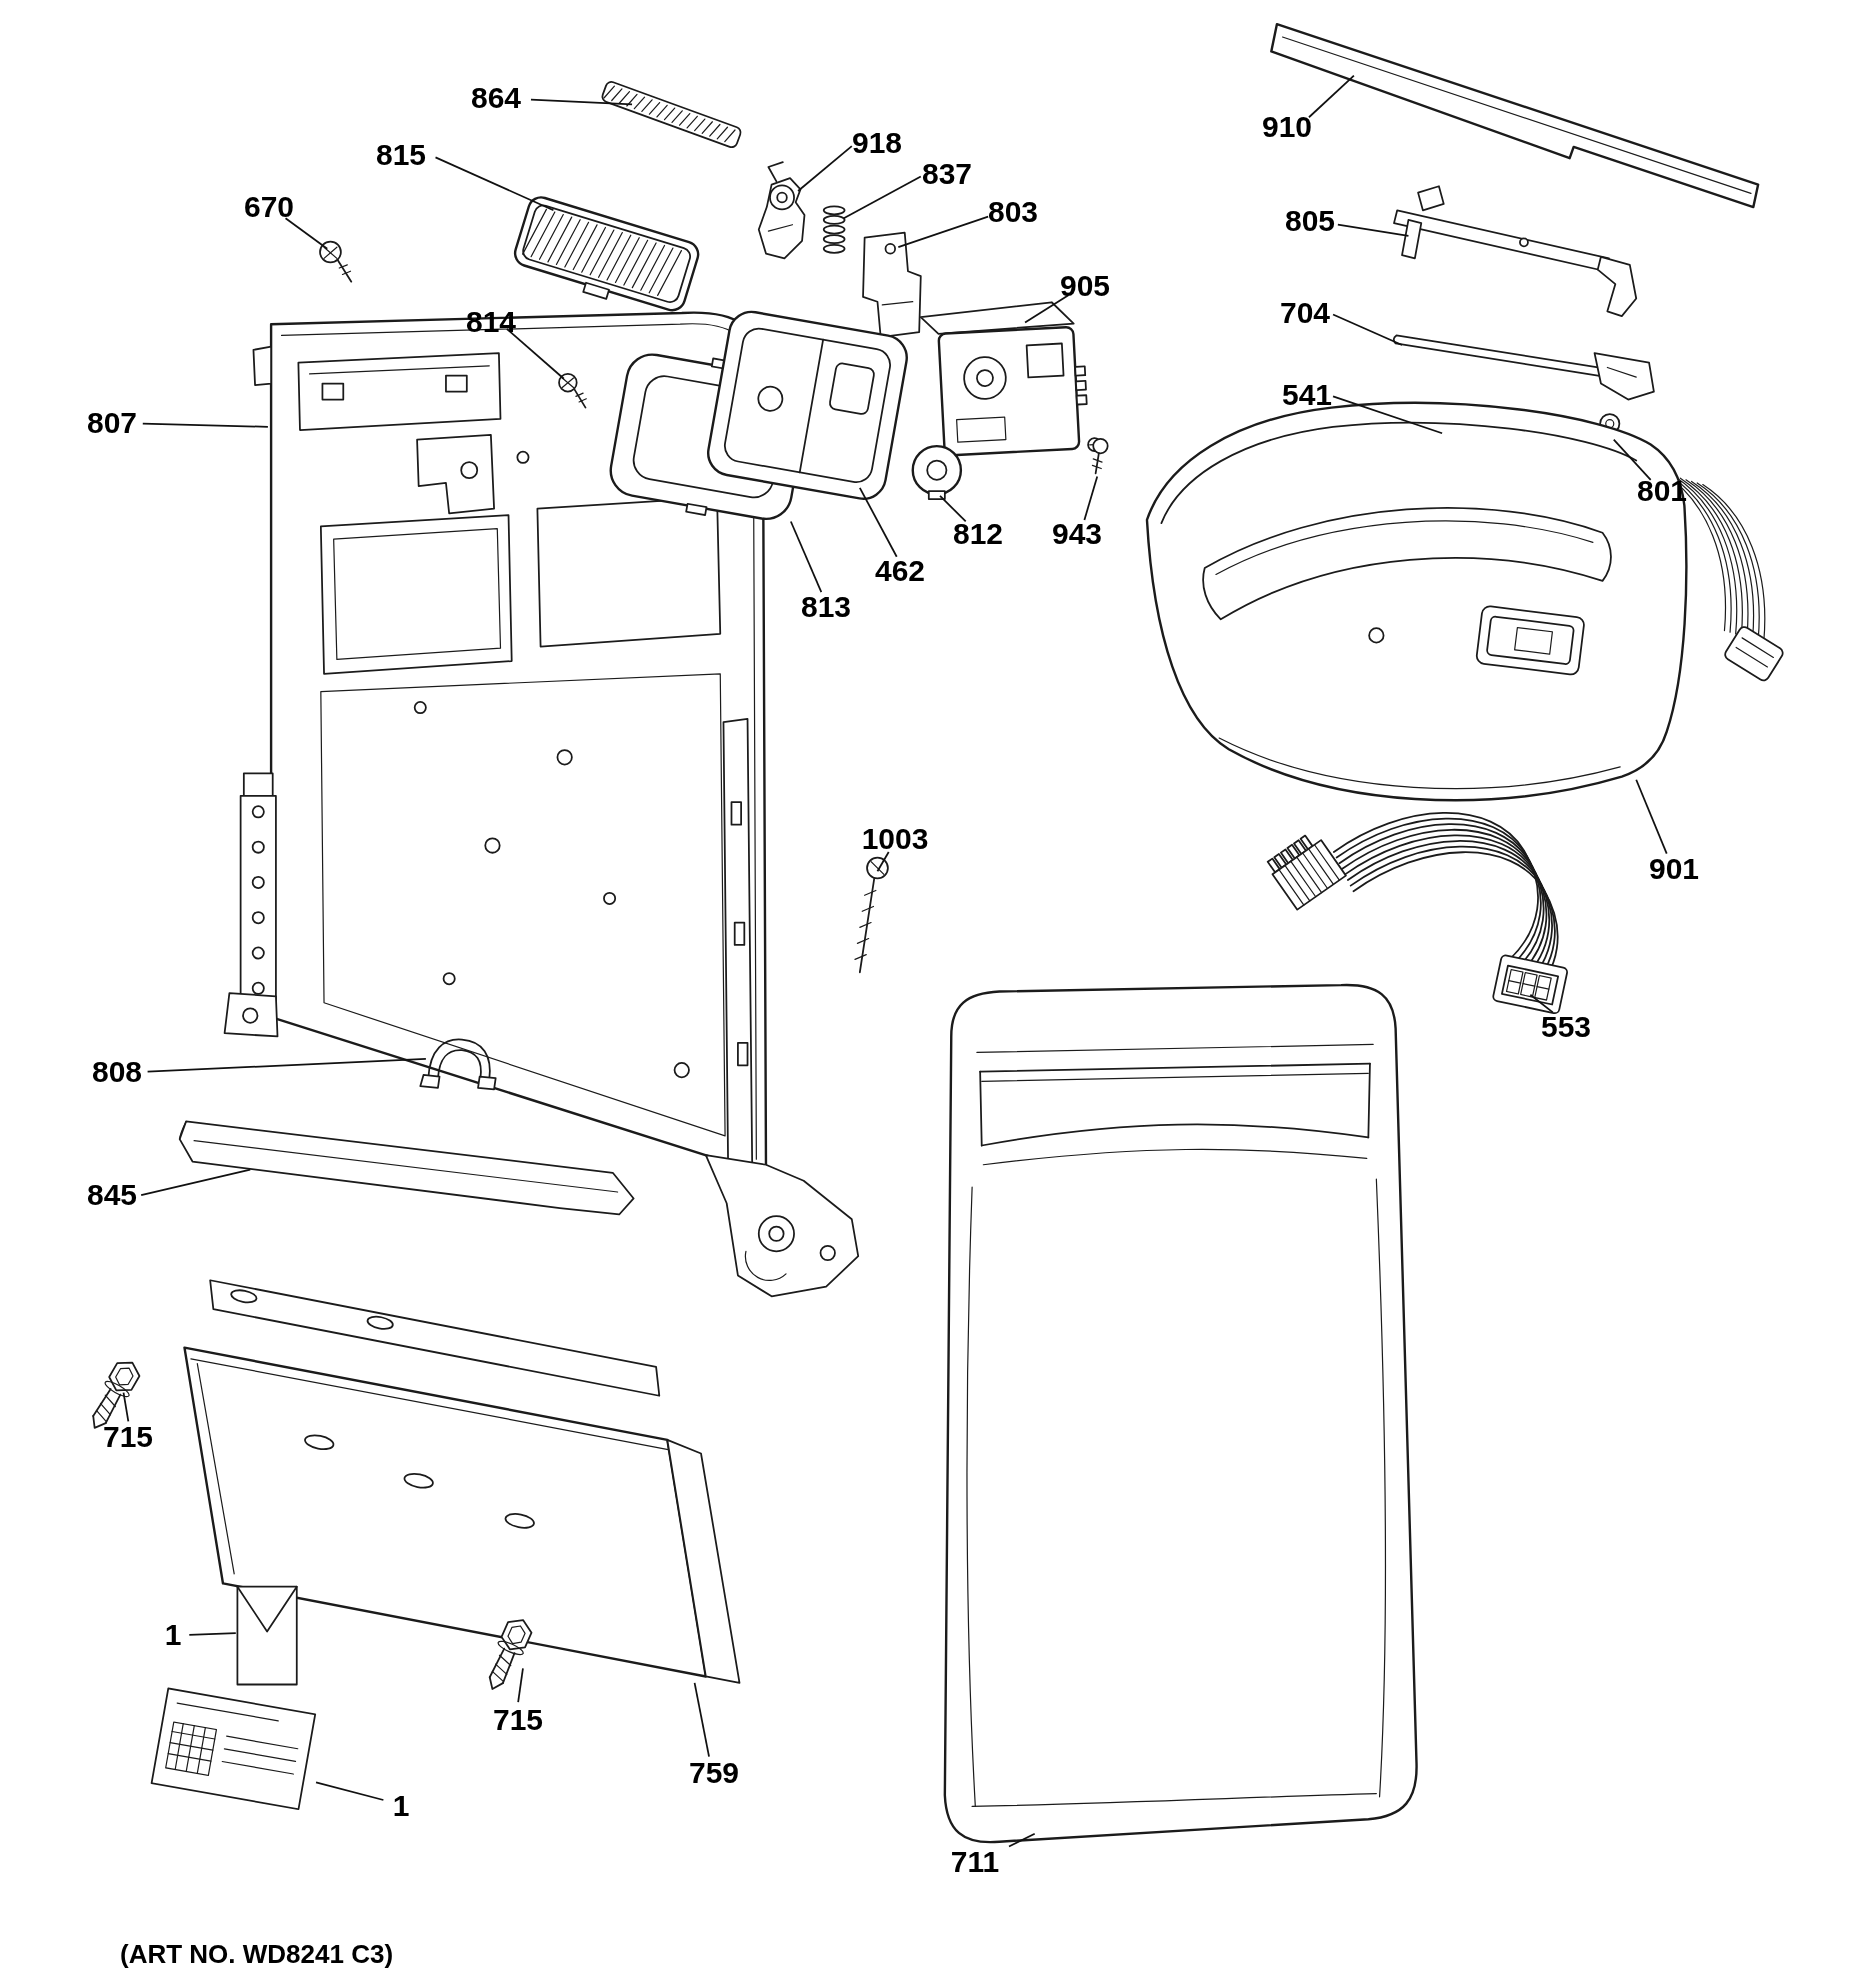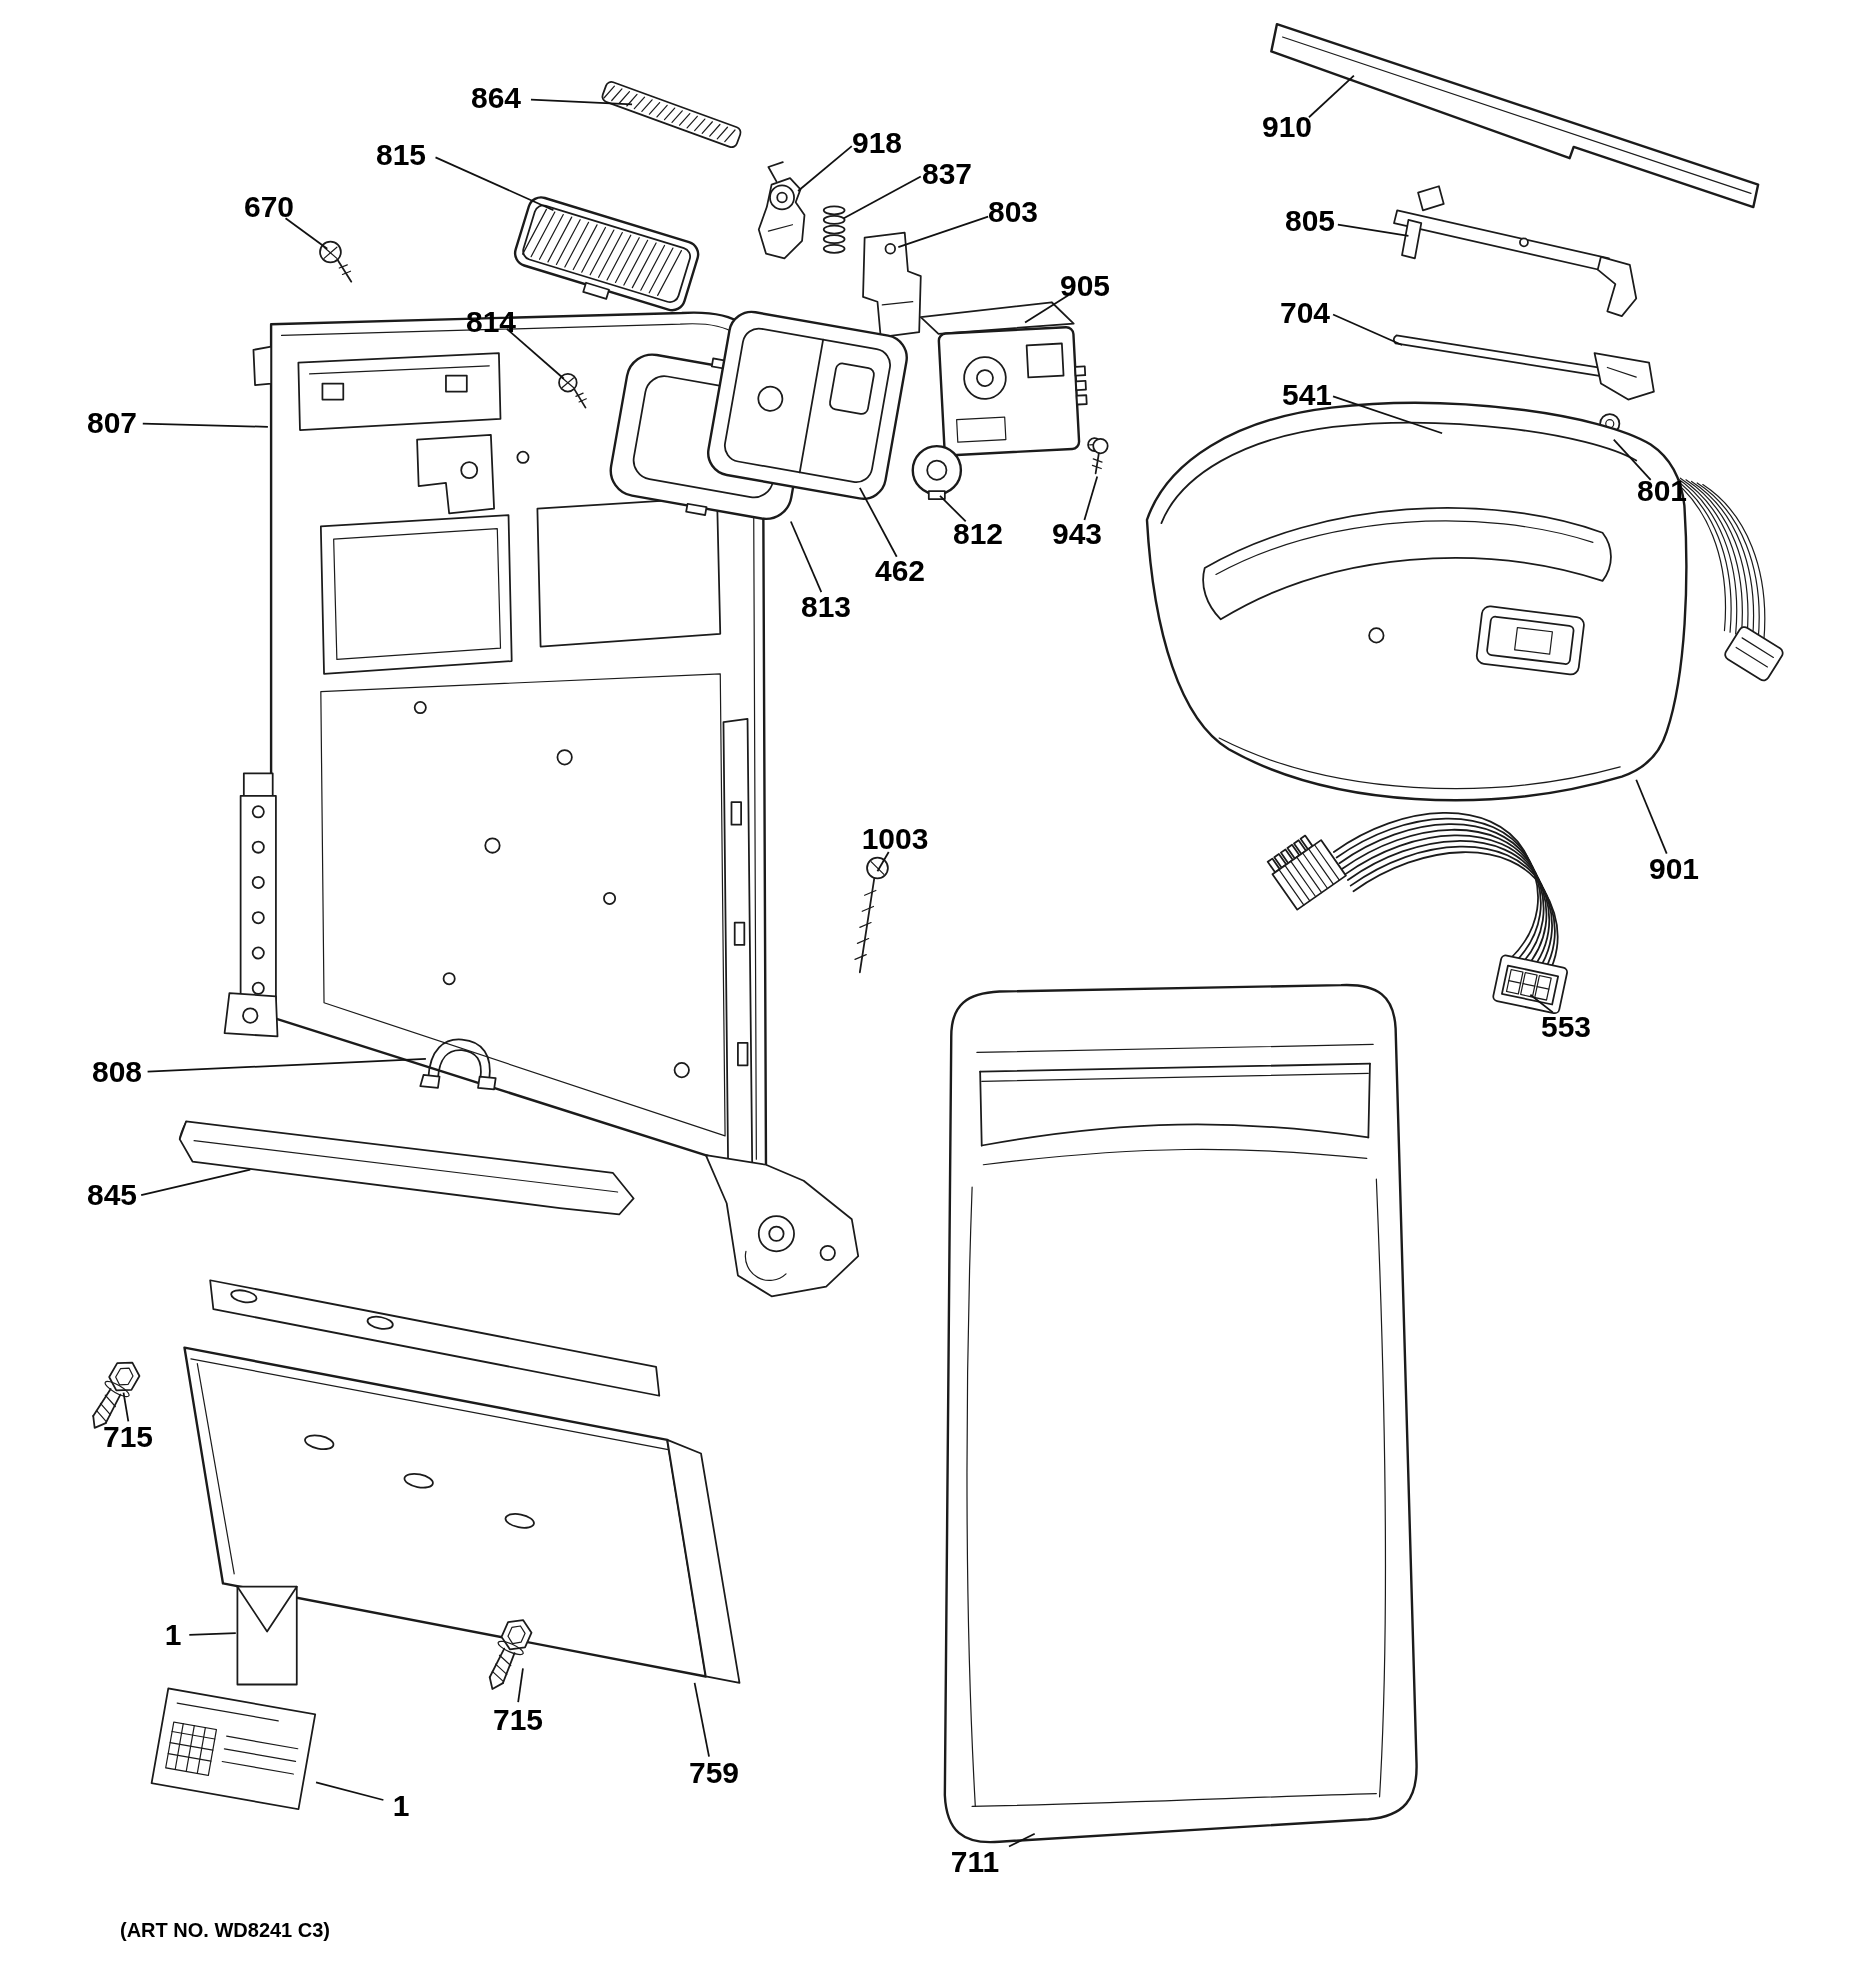--- a/index.html
+++ b/index.html
@@ -5,21 +5,21 @@
   html,body{margin:0;padding:0;background:#ffffff;font-family:"Liberation Sans",sans-serif;}
   .stage{position:relative;width:1856px;height:1979px;background:#fff;overflow:hidden;}
   .stage svg{position:absolute;left:0;top:0;}
   
   .s3{fill:#ffffff;stroke:#1b1b1b;stroke-width:3;stroke-linejoin:round;}
   .s2{fill:#ffffff;stroke:#1b1b1b;stroke-width:2.2;stroke-linejoin:round;}
   .n2{fill:none;stroke:#1b1b1b;stroke-width:2.2;stroke-linecap:round;stroke-linejoin:round;}
   .n1{fill:none;stroke:#1b1b1b;stroke-width:1.5;stroke-linecap:round;stroke-linejoin:round;}
   .leader line{stroke:#111;stroke-width:2.2;}
   .callout{position:absolute;transform:translate(-50%,-50%);font-weight:700;font-size:30px;color:#000;white-space:nowrap;}
-  .artno{position:absolute;transform:translateY(-50%);font-weight:700;font-size:20px;color:#000;white-space:nowrap;}
+  .artno{position:absolute;transform:translateY(-50%);font-weight:700;font-size:26px;color:#000;white-space:nowrap;margin-top:24px;}
 </style>
 </head>
 <body>
 
 <div class="stage">
 
 <svg width="1856" height="1979" viewBox="0 0 2314 2467" xmlns="http://www.w3.org/2000/svg">
   <defs>
     <g id="lag" class="n2">
       <polygon class="s2" points="0,-20 16,-10 16,10 0,20 -16,10 -16,-10"></polygon>

